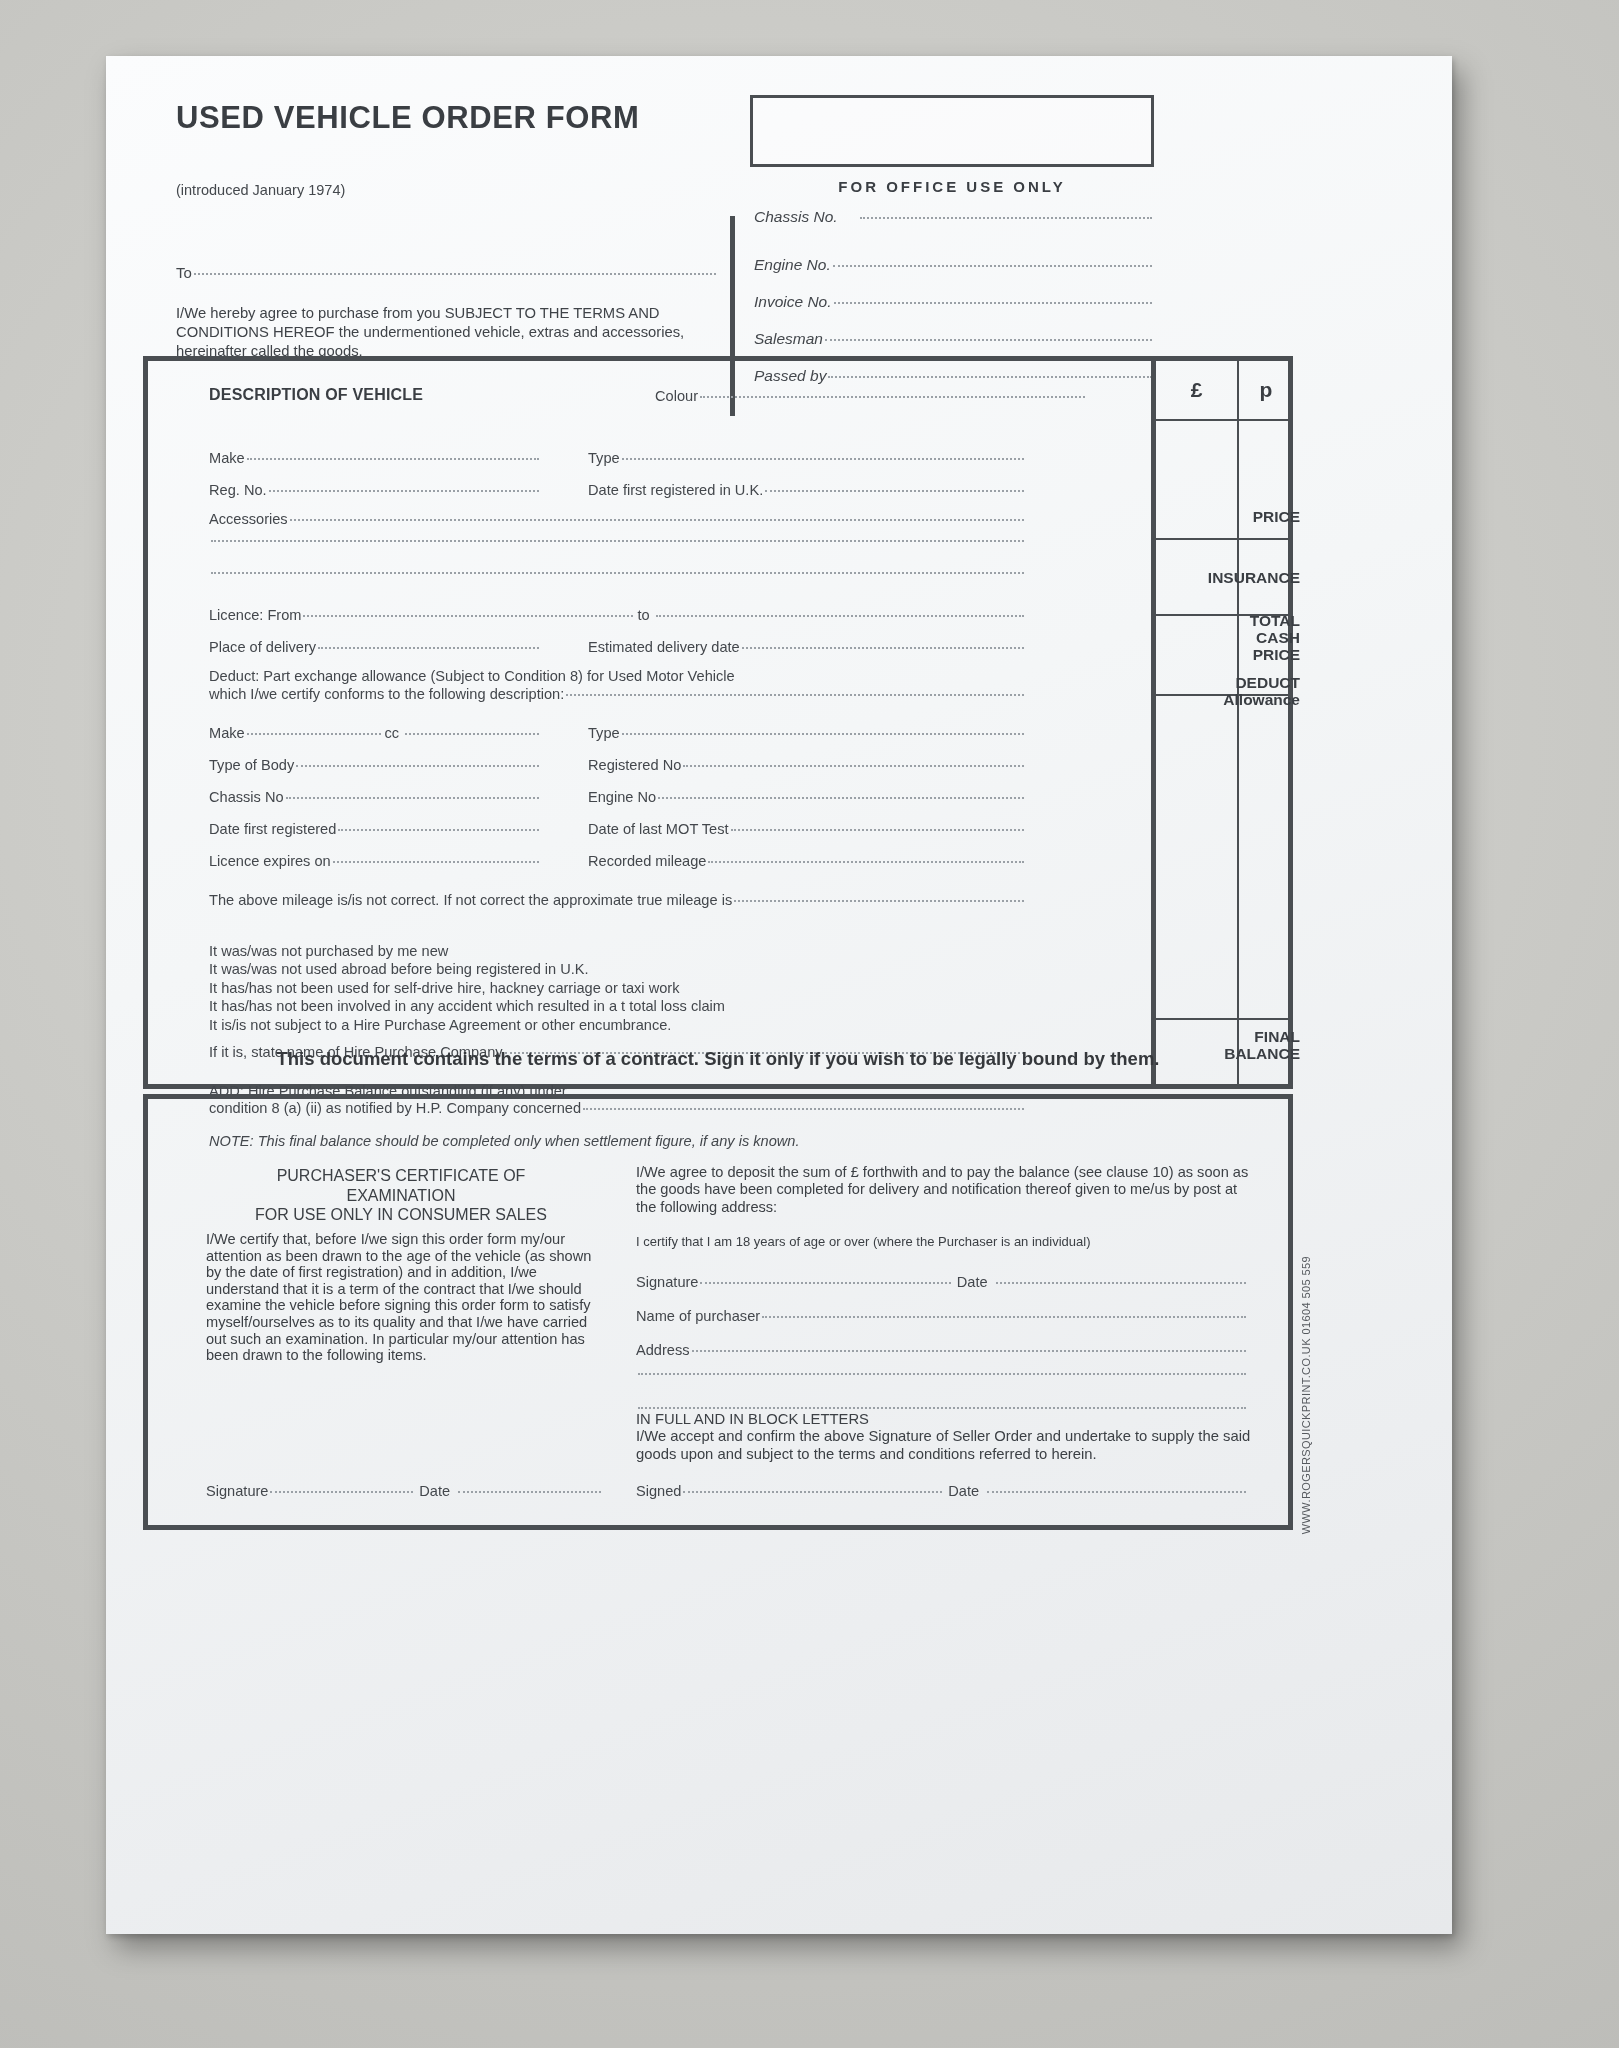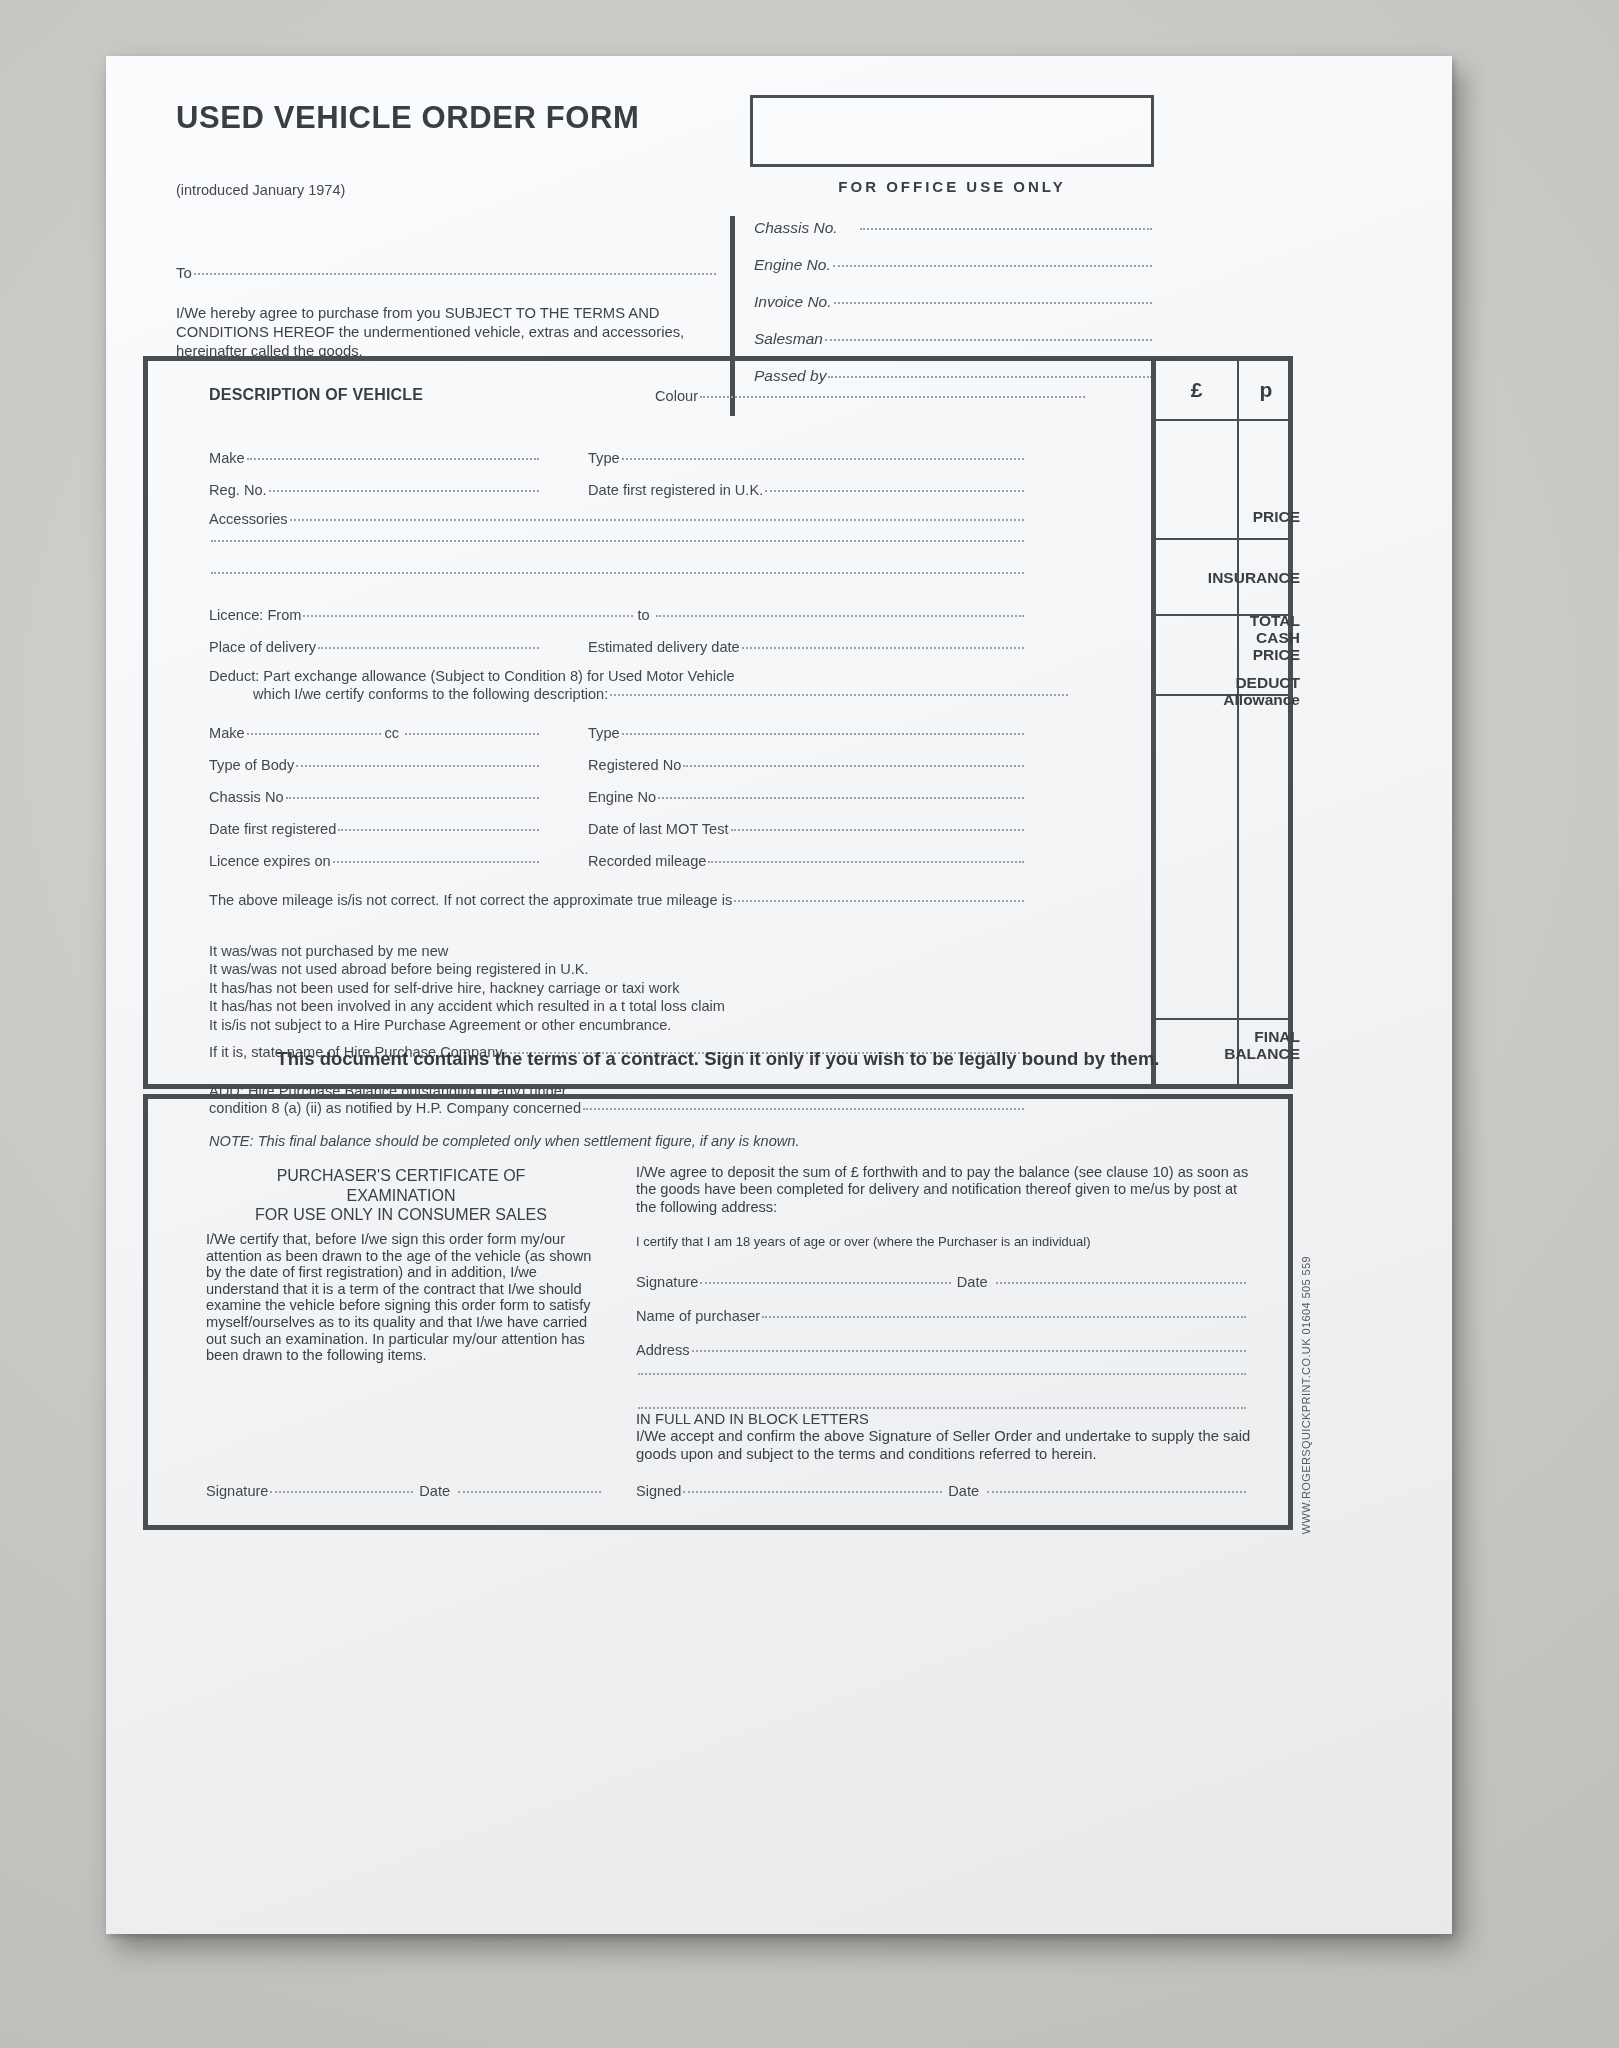--- a/index.html
+++ b/index.html
@@ -172,21 +172,21 @@
 
 <div id="paper">
 
   <div id="title">USED VEHICLE ORDER FORM</div>
   <div id="introduced">(introduced January 1974)</div>
 
   <div id="office-box"></div>
   <div id="office-title">FOR OFFICE USE ONLY</div>
   <div id="office-rule"></div>
 
-  <div class="office-field" style="top:163px;gap:20px;">
+  <div class="office-field" style="top:152px;gap:20px;">
     <span class="lbl">Chassis No.</span>
     <span class="dots"></span>
   </div>
   <div class="office-field" style="top:200px;">
     <span class="lbl">Engine No.</span>
     <span class="dots"></span>
   </div>
   <div class="office-field" style="top:237px;">
     <span class="lbl">Invoice No.</span>
     <span class="dots"></span>
@@ -299,21 +299,21 @@
   <div class="frow" style="left:103px; top:583px; width:330px;">
     <span class="lbl">Place of delivery</span>
     <span class="dots"></span>
   </div>
   <div class="frow" style="left:482px; top:583px; width:436px;">
     <span class="lbl">Estimated delivery date</span>
     <span class="dots"></span>
   </div>
 
   <div class="ptext" style="left:103px; top:611px; width:620px;">Deduct: Part exchange allowance (Subject to Condition 8) for Used Motor Vehicle</div>
-  <div class="frow" style="left:103px; top:630px; width:815px;margin-left:44px;">
+  <div class="frow" style="left:103px; top:630px; width:815px;">
     <span class="lbl">which I/we certify conforms to the following description:</span>
     <span class="dots"></span>
   </div>
 
   <div class="frow" style="left:103px; top:669px; width:330px;">
     <span class="lbl">Make</span>
     <span class="dots" style="max-width:188px;"></span>
     <span class="lbl" style="margin:0 4px;">cc</span>
     <span class="dots"></span>
   </div>

